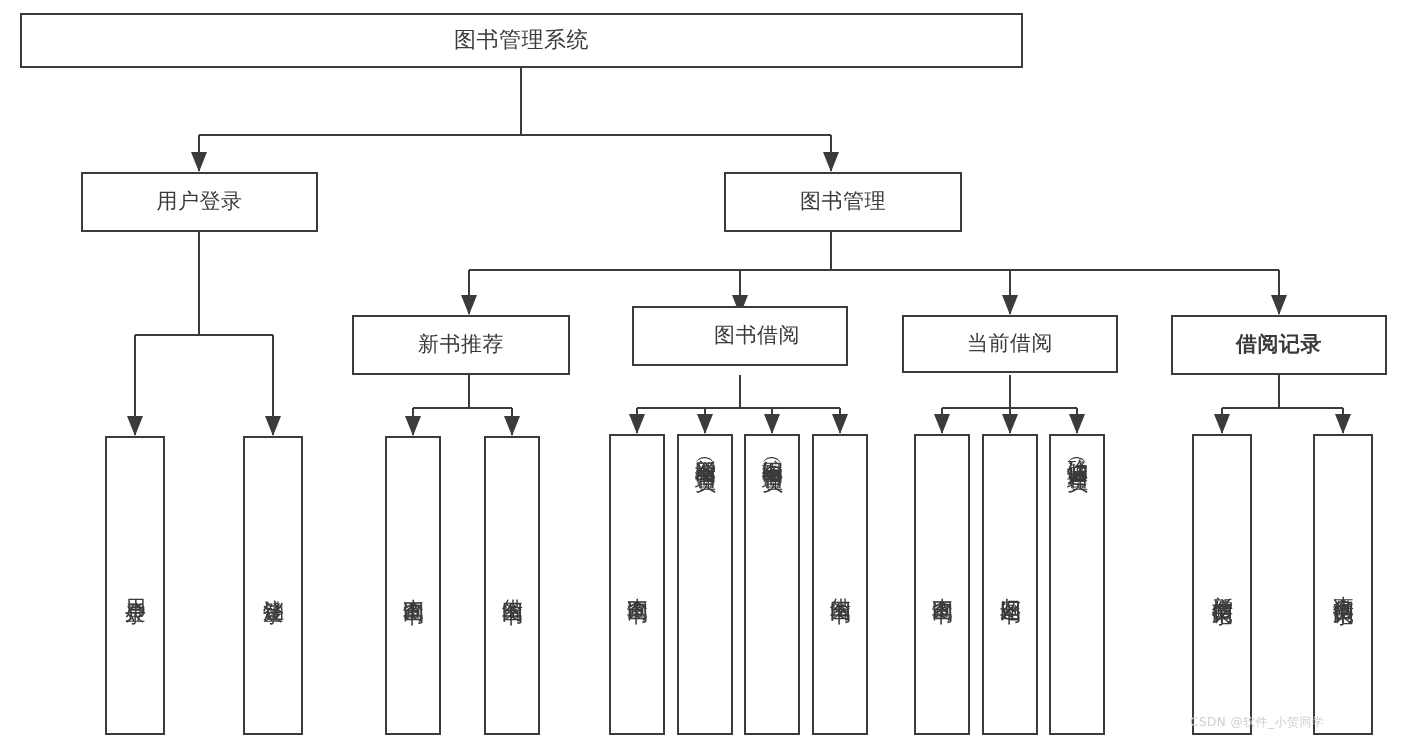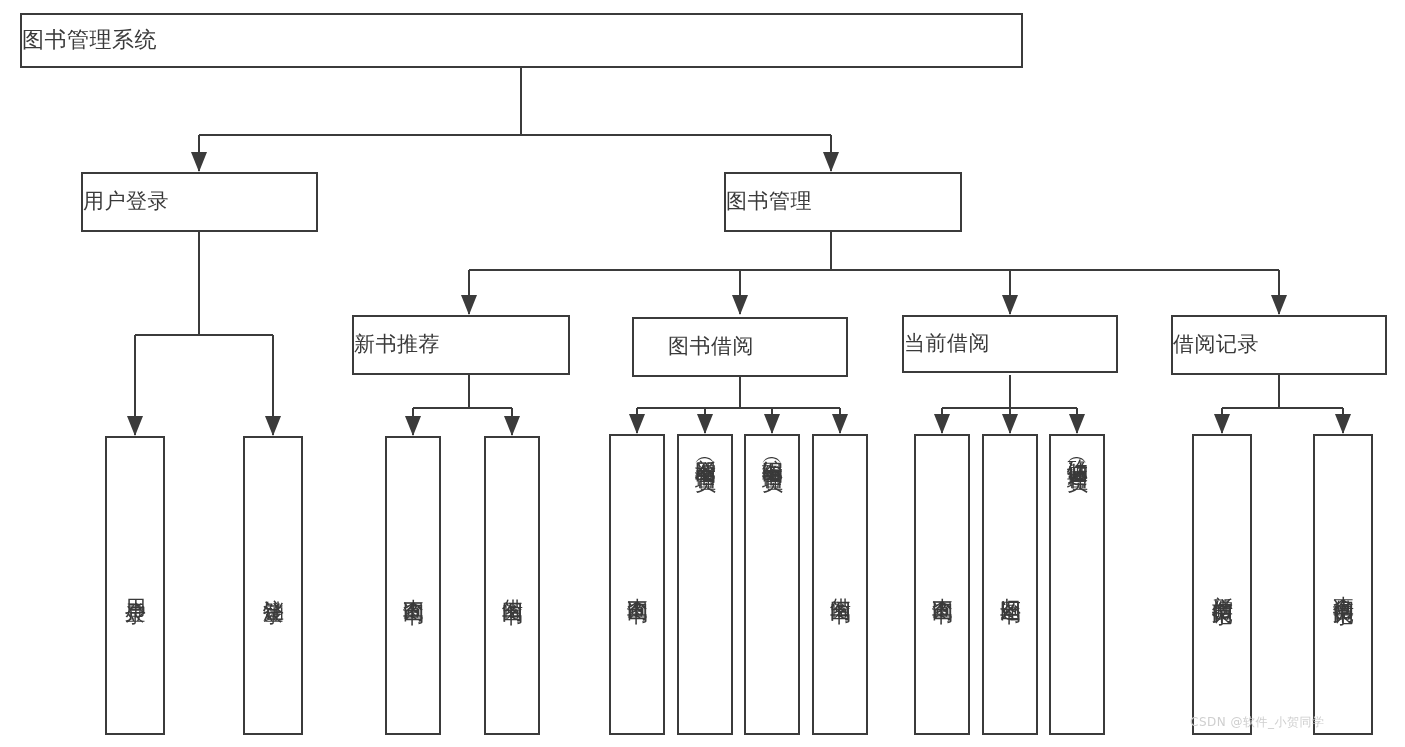--- a/index.html
+++ b/index.html
@@ -26,21 +26,21 @@
     height: 747px;
     pointer-events: none;
   }
   .node {
     position: absolute;
     box-sizing: border-box;
     background: #ffffff;
     border: 2px solid #3b3b3b;
     display: flex;
     align-items: center;
-    justify-content: flex-start;
+    justify-content: center;
     color: #3a3a3a;
   }
   .node .label {
     display: block;
     text-align: center;
     line-height: 1.12;
     letter-spacing: 0.5px;
   }
   
   .node.h .label {
@@ -143,27 +143,27 @@
   <div class="node h" id="node-l1-0" style="left: 81px; top: 172px; width: 237px; height: 60px;">
     <span class="label">用户登录</span>
   </div>
   <div class="node h" id="node-l1-1" style="left: 712px; top: 172px; width: 238px; height: 60px; margin-left: 12px;">
     <span class="label">图书管理</span>
   </div>
 
   <div class="node h" id="node-l2-0" style="left: 352px; top: 315px; width: 218px; height: 60px;">
     <span class="label">新书推荐</span>
   </div>
-  <div class="node h" id="node-l2-1" style="left: 632px; top: 317px; width: 216px; height: 60px; padding-left: 34px;">
+  <div class="node h" id="node-l2-1" style="left: 632px; top: 306px; width: 216px; height: 60px; padding-left: 34px;">
     <span class="label">图书借阅</span>
   </div>
   <div class="node h" id="node-l2-2" style="left: 902px; top: 315px; width: 216px; height: 58px;">
     <span class="label">当前借阅</span>
   </div>
-  <div class="node h" id="node-l2-3" style="left: 1171px; top: 315px; width: 216px; height: 60px;">
+  <div class="node h" id="node-l2-3" style="left: 1171px; top: 315px; width: 216px; height: 60px; font-weight: bold;">
     <span class="label">借阅记录</span>
   </div>
 
   <div class="node v mid" id="node-l3-0" style="left: 105px; top: 436px; width: 60px; height: 299px;">
     <span class="label">用户登录</span>
   </div>
   <div class="node v mid" id="node-l3-1" style="left: 243px; top: 436px; width: 60px; height: 299px;">
     <span class="label">注销登录</span>
   </div>
   <div class="node v mid" id="node-l3-2" style="left: 385px; top: 436px; width: 56px; height: 299px;">

